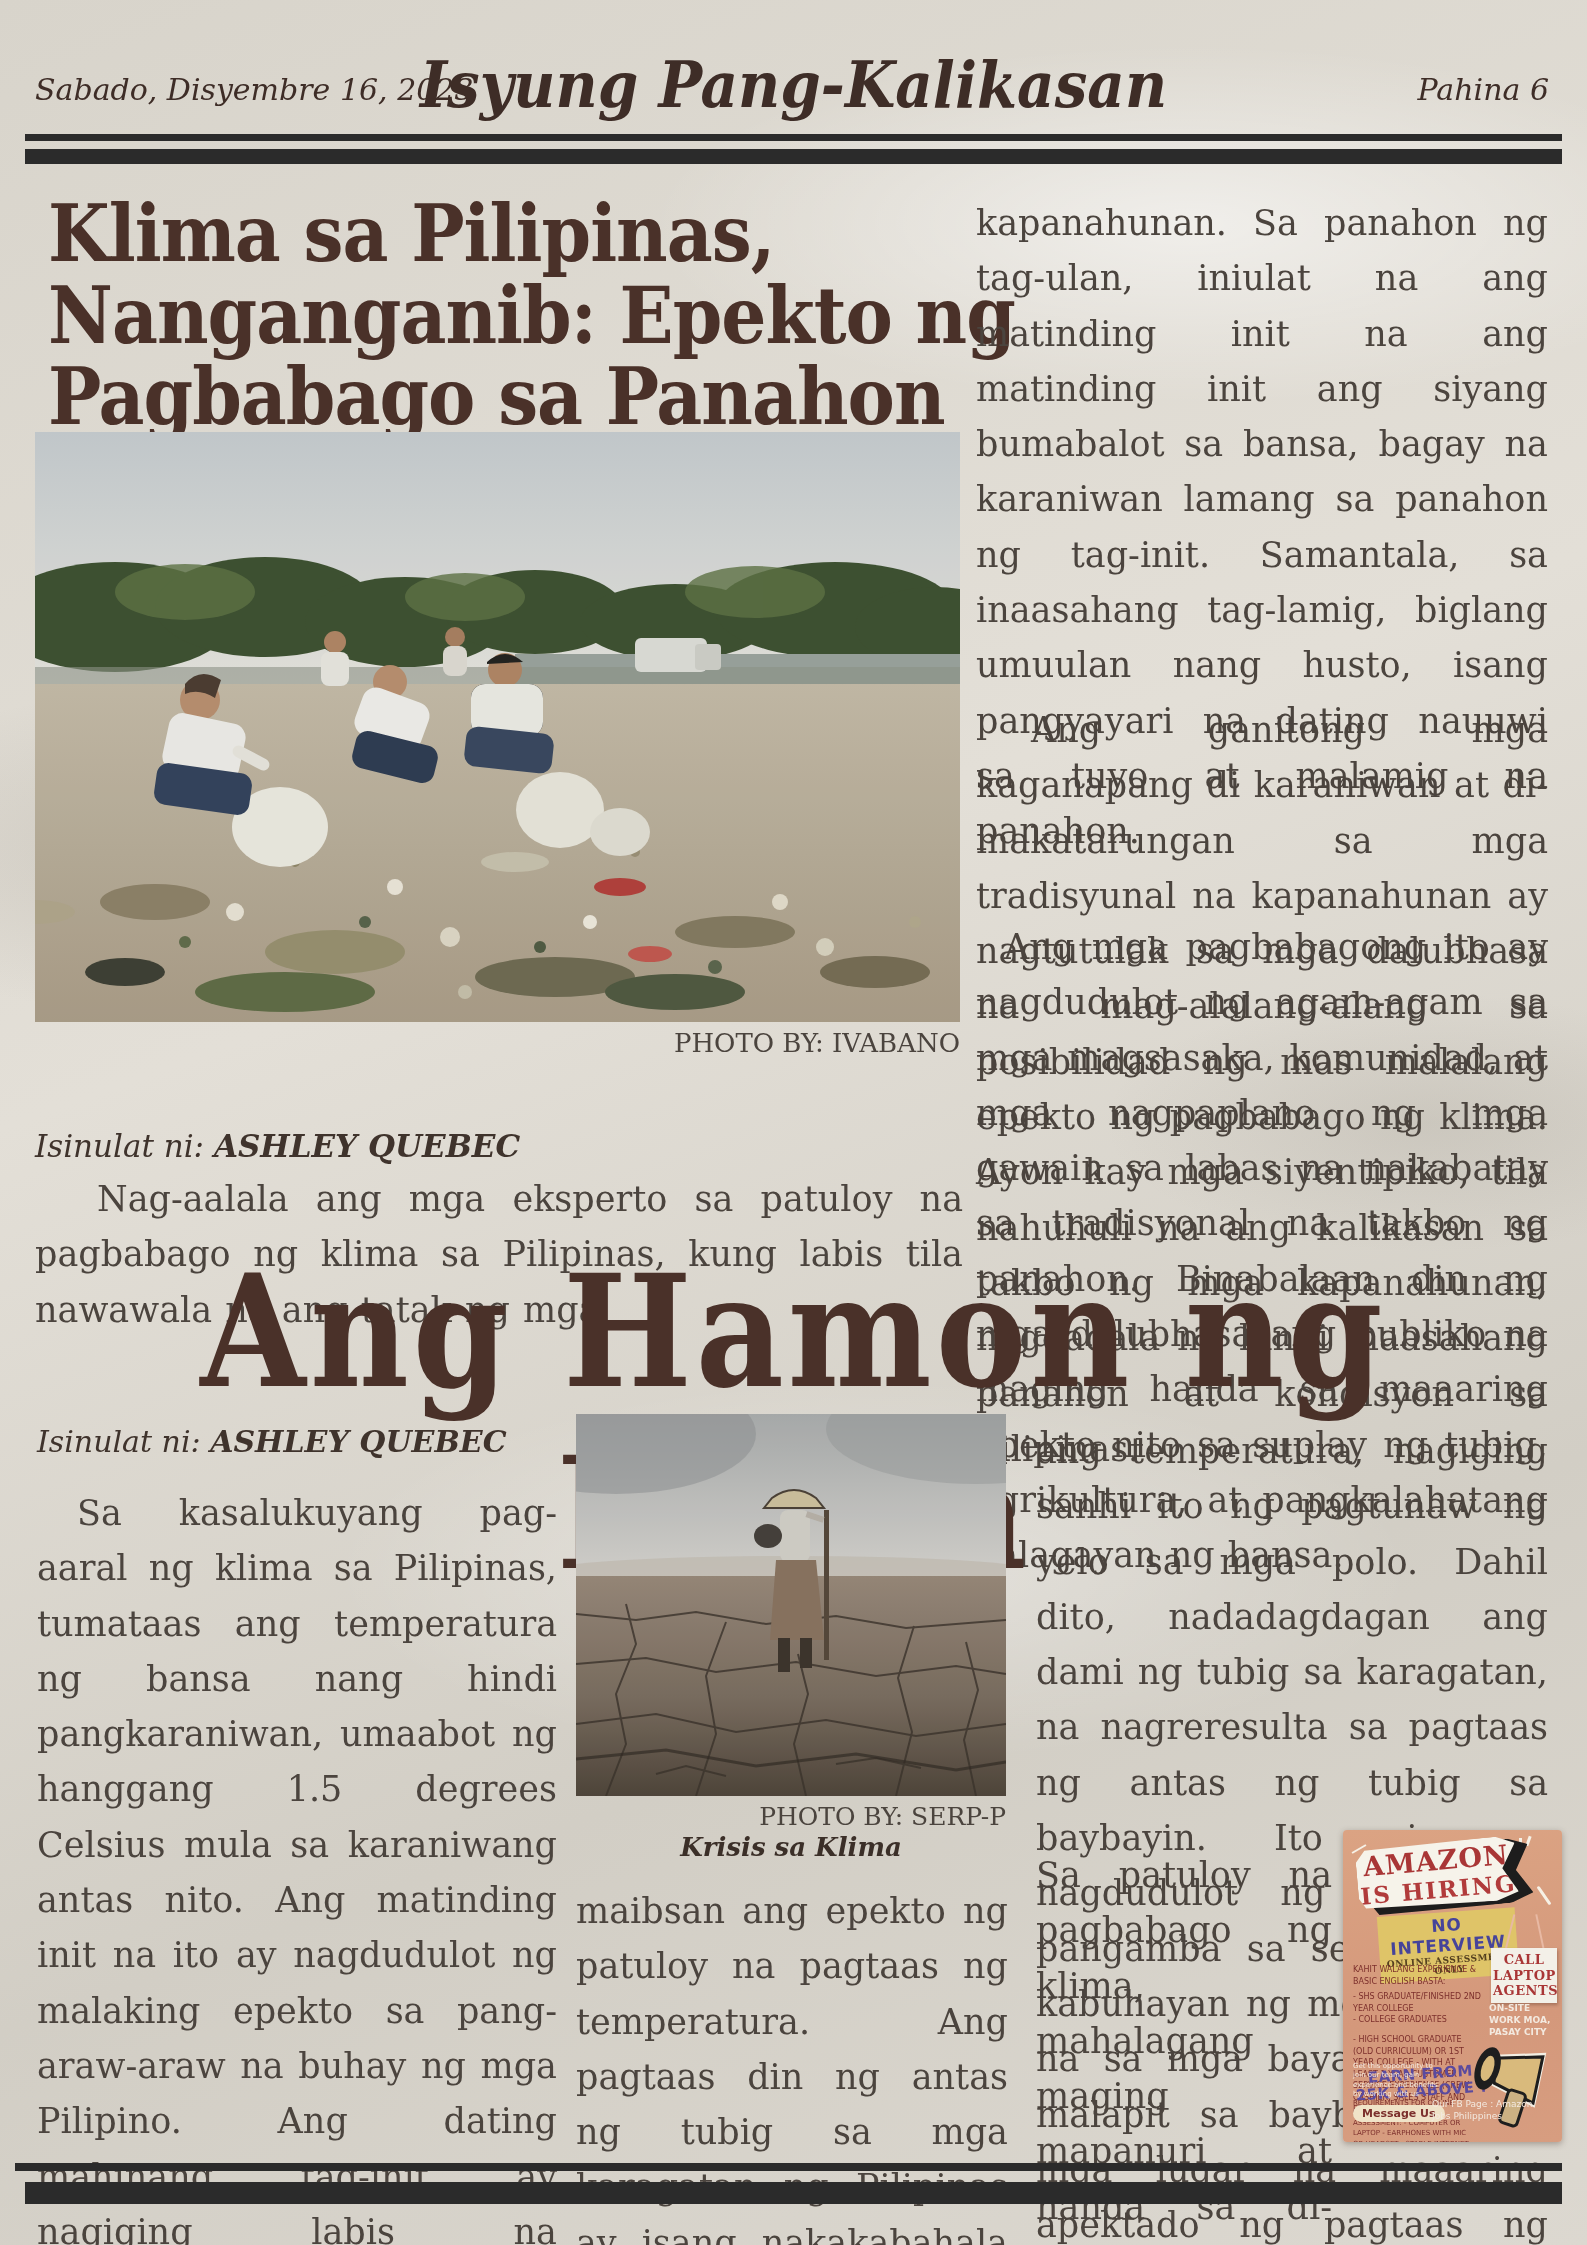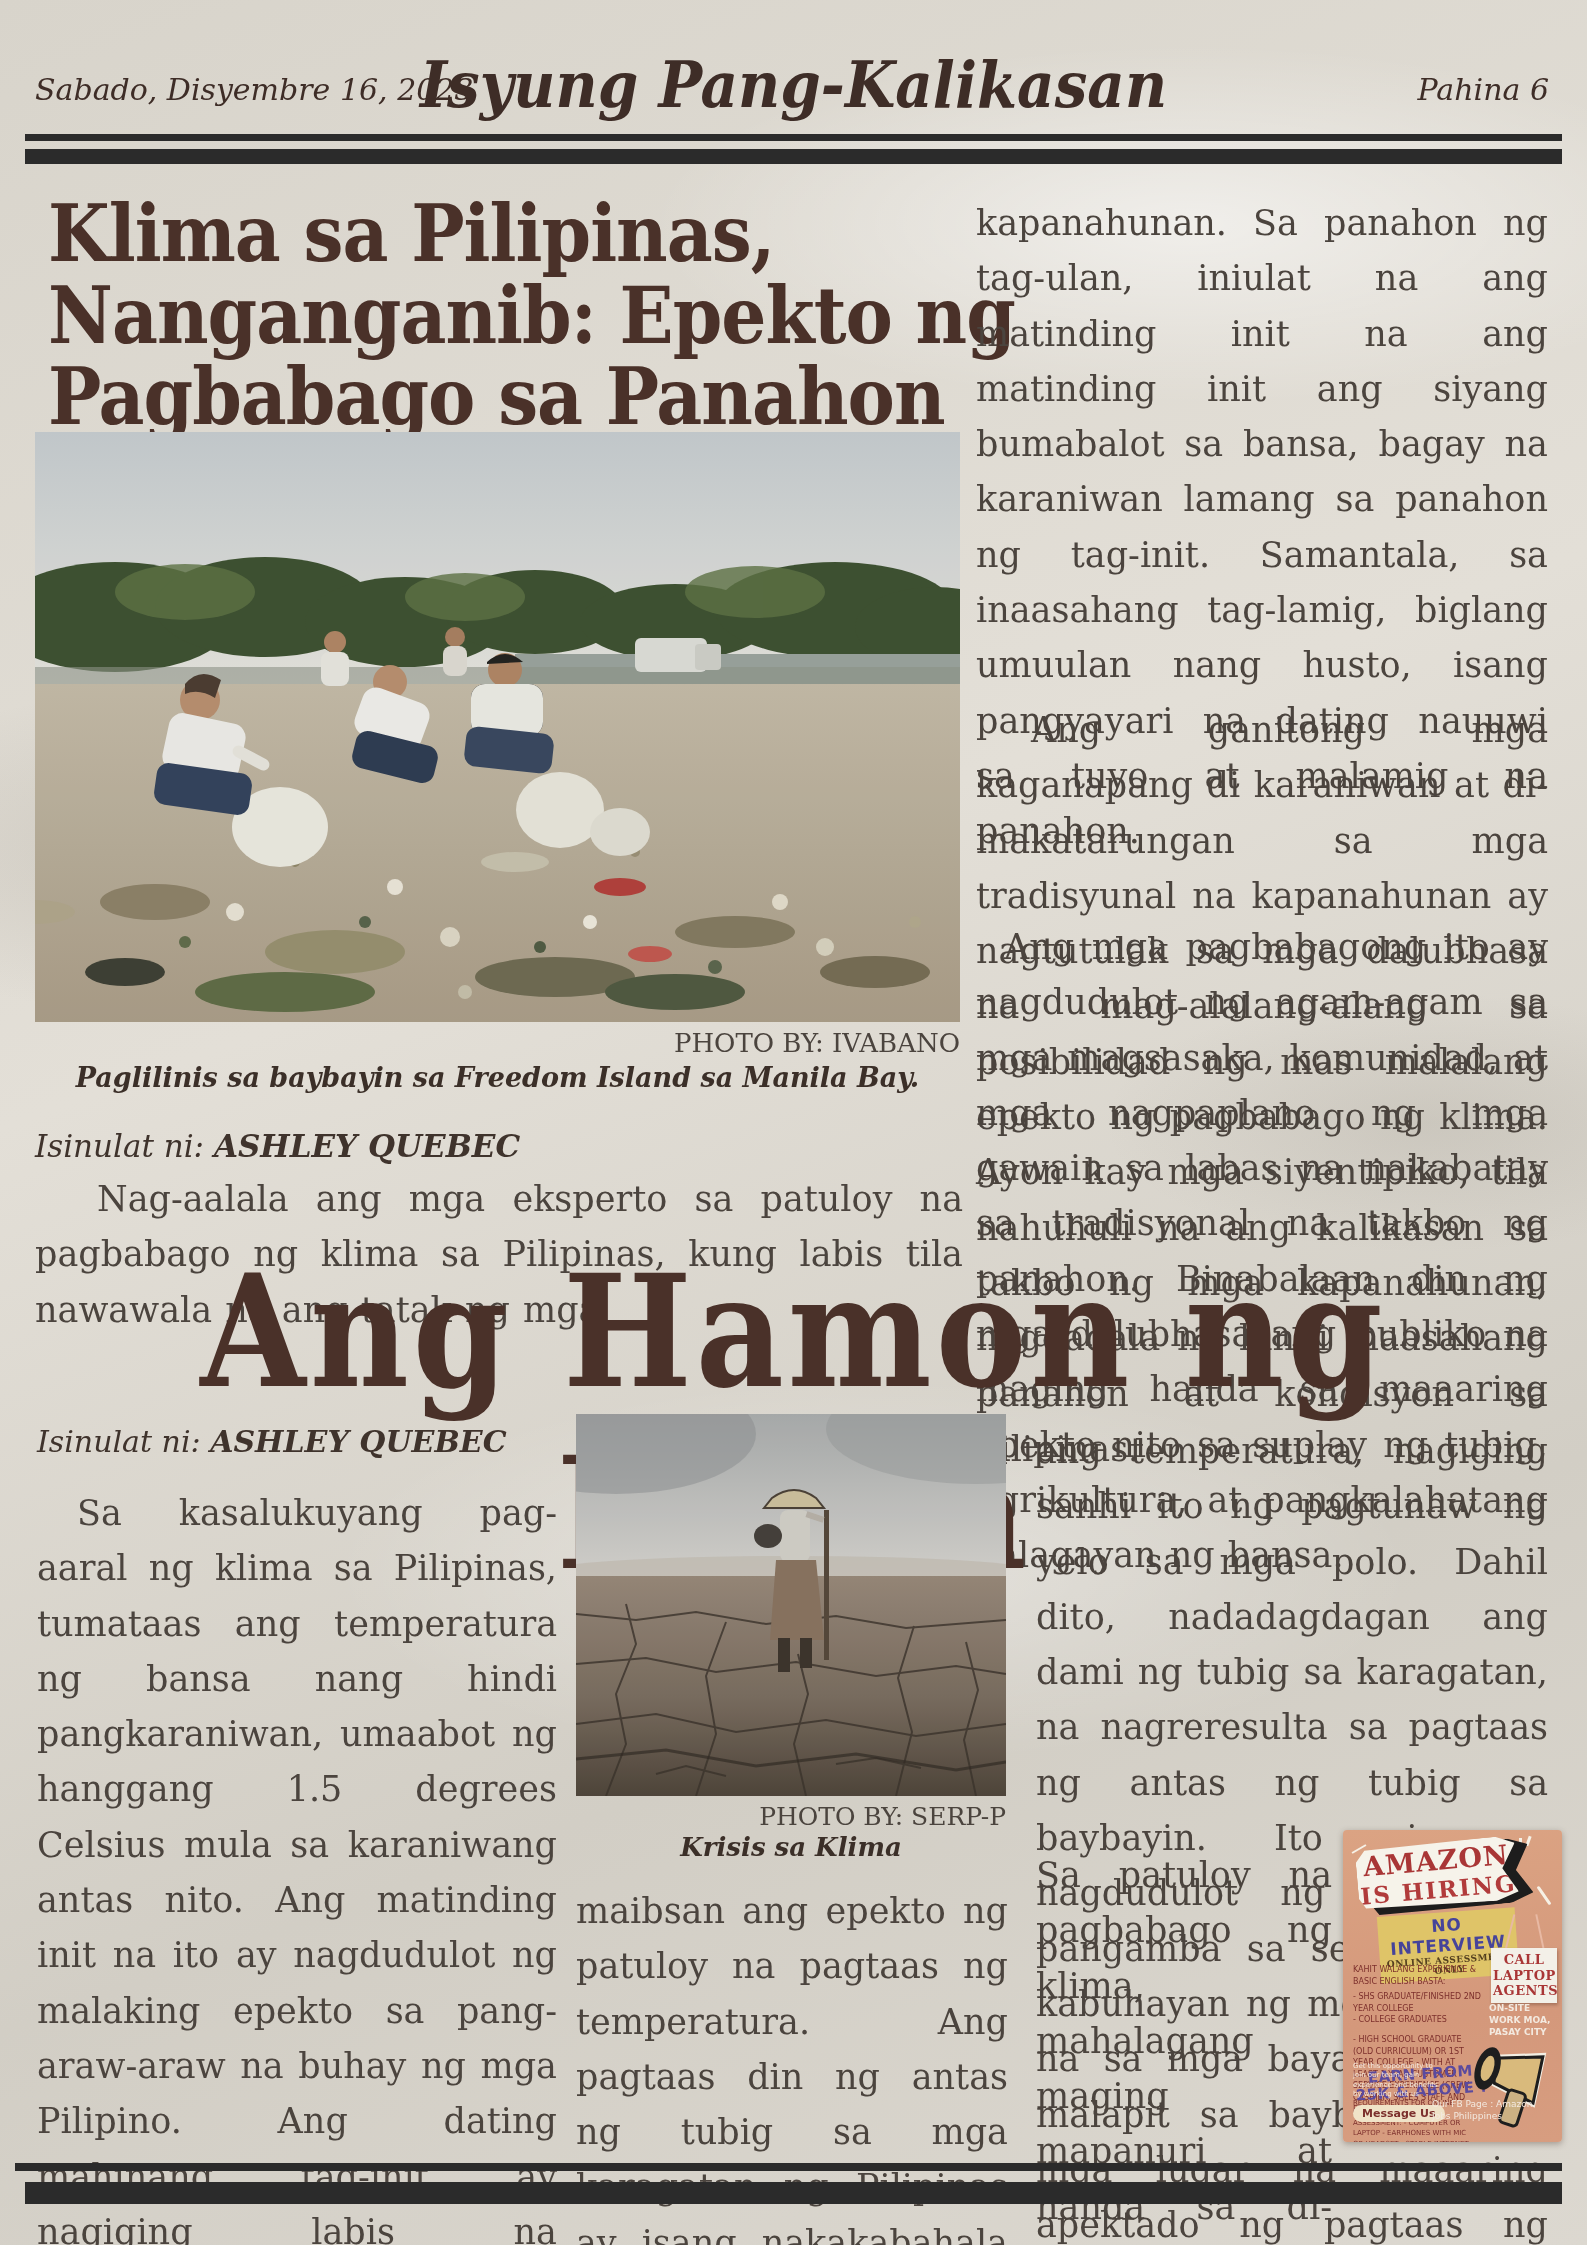--- a/index.html
+++ b/index.html
@@ -160,21 +160,20 @@
           <rect x="286" y="220" width="28" height="34" rx="8" fill="#e8e7e1"></rect>
         <circle cx="420" cy="205" r="10" fill="#a87f60"></circle>
           <rect x="408" y="214" width="24" height="30" rx="8" fill="#dfdcd4"></rect>
       </g>
 
       <rect x="0" y="0" width="925" height="590" fill="#6b6152" opacity=".05"></rect>
     </svg>
   </div>
 
   <div class="abs credit" style="left:35px;top:1028px;width:925px;">PHOTO BY: IVABANO</div>
-  <div class="abs caption" style="left:35px;top:1062px;width:925px;">Paglilinis sa baybayin sa Freedom Island sa Manila Bay.</div>
 
   <div class="abs byline" style="left:35px;top:1128px;width:925px;">
     <span>Isinulat ni:</span>
     <b>ASHLEY QUEBEC</b>
   </div>
 
   <div class="abs body-txt" style="left:35px;top:1172px;width:928px;text-indent:62px;">Nag-aalala ang mga eksperto sa patuloy na pagbabago ng klima sa Pilipinas, kung labis tila nawawala na ang tatak ng mga</div>
 
   <div class="abs body-txt" style="left:976px;top:196px;width:572px;">kapanahunan. Sa panahon ng tag-ulan, iniulat na ang matinding init na ang matinding init ang siyang bumabalot sa bansa, bagay na karaniwan lamang sa panahon ng tag-init. Samantala, sa inaasahang tag-lamig, biglang umuulan nang husto, isang pangyayari na dating nauuwi sa tuyo at malamig na panahon.</div>
   <div class="abs body-txt" style="left:976px;top:703px;width:572px;text-indent:55px;">Ang ganitong mga kaganapang di karaniwan at di-makatarungan sa mga tradisyunal na kapanahunan ay nagtutulak sa mga dalubhasa na mag-alalang-alang sa posibilidad ng mas malalang epekto ng pagbabago ng klima. Ayon kay mga siyentipiko, tila nahuhuli na ang kalikasan sa takbo ng mga kapanahunan, nagdadala ng hindi inaasahang panahon at kondisyon sa Pilipinas.</div>

